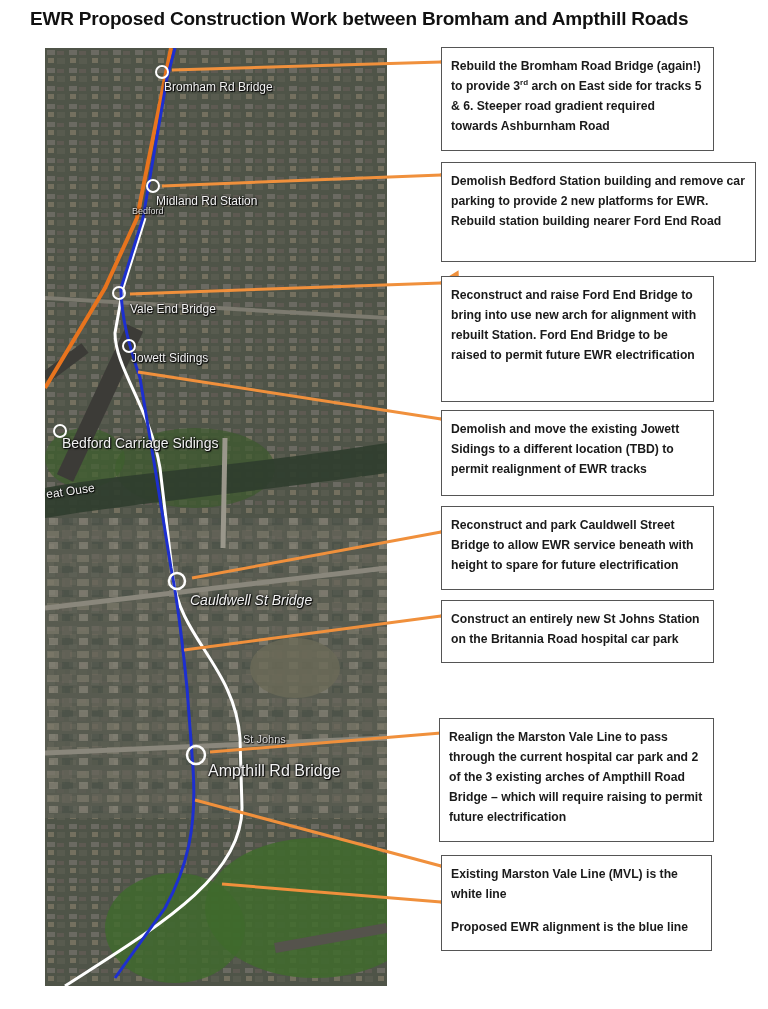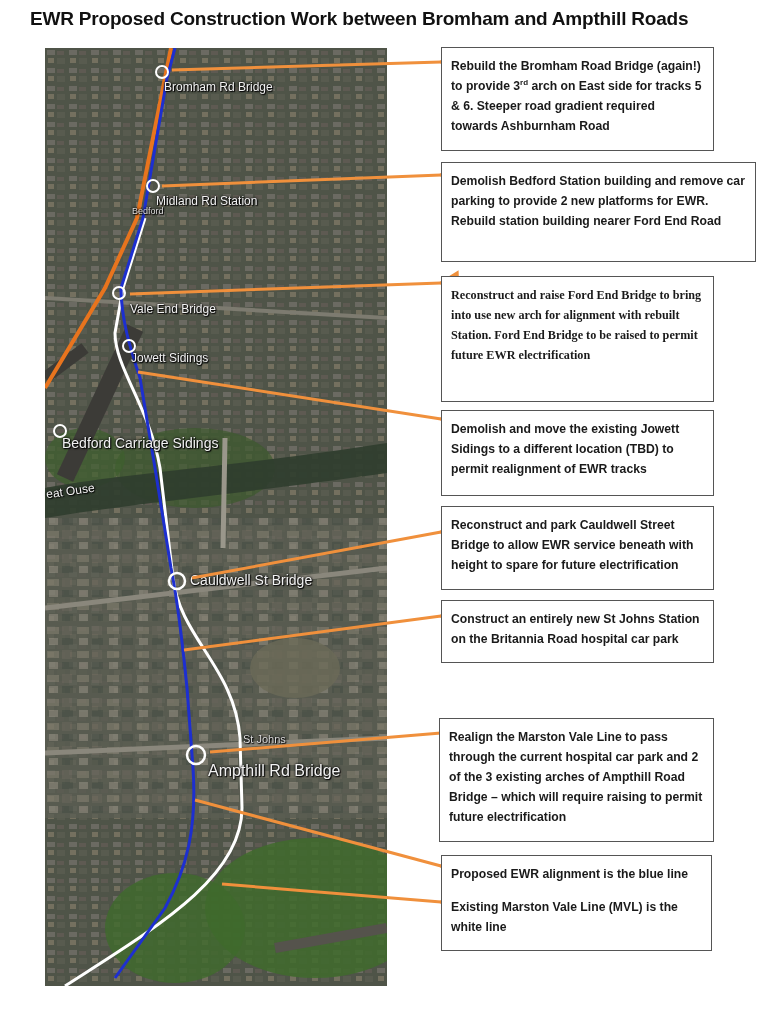--- a/index.html
+++ b/index.html
@@ -92,21 +92,21 @@
   </svg>
 </div>
 
 <div class="lbl small" style="left:164px;top:80px;">Bromham Rd Bridge</div>
 <div class="lbl small" style="left:156px;top:194px;">Midland Rd Station</div>
 <div class="lbl tiny" style="left:112px;top:206px;">Bedford</div>
 <div class="lbl small" style="left:130px;top:302px;">Vale End Bridge</div>
 <div class="lbl small" style="left:131px;top:351px;">Jowett Sidings</div>
 <div class="lbl med" style="left:62px;top:435px;">Bedford Carriage Sidings</div>
 <div class="lbl small" style="left:46px;top:484px;transform:rotate(-8deg);">eat Ouse</div>
-<div class="lbl med" style="left:190px;top:572px;">Cauldwell St Bridge</div>
+<div class="lbl med" style="left:190px;top:592px;font-style:italic;">Cauldwell St Bridge</div>
 <div class="lbl tiny" style="left:223px;top:733px;font-size:11px;">St Johns</div>
 <div class="lbl big" style="left:208px;top:762px;">Ampthill Rd Bridge</div>
 
 <svg class="overlay" width="768" height="1009">
   <defs>
     <marker id="ah" markerWidth="8" markerHeight="8" refX="1" refY="4" orient="auto-start-reverse">
       <path d="M0,4 L7,0 L7,8 Z" fill="#f0903c"></path>
     </marker>
   </defs>
   <g stroke="#f0903c" stroke-width="3" fill="none">
@@ -121,31 +121,31 @@
     <line x1="441" y1="902" x2="222" y2="884" marker-start="url(#ah)"></line>
   </g>
 </svg>
 
 <div class="box" style="left:441px;top:47px;width:273px;height:104px;">
   <p><span>Rebuild the Bromham Road Bridge (again!) to provide 3</span><span class="sup">rd</span><span> arch on East side for tracks 5 &amp; 6.  Steeper road gradient required towards Ashburnham Road</span></p>
 </div>
 <div class="box" style="left:441px;top:162px;width:315px;height:100px;">
   <p>Demolish Bedford Station building and remove car parking to provide 2 new platforms for EWR. Rebuild station building nearer Ford End Road</p>
 </div>
-<div class="box" style="left:441px;top:276px;width:273px;height:126px;font-family:Liberation Serif, serif;">
+<div class="box" style="left:441px;top:276px;width:273px;height:126px;">
   <p>Reconstruct and raise Ford End Bridge to bring into use new arch for alignment with rebuilt Station.  Ford End Bridge to be raised to permit future EWR electrification</p>
 </div>
 <div class="box" style="left:441px;top:410px;width:273px;height:86px;">
   <p>Demolish and move the existing Jowett Sidings to a different location (TBD) to permit realignment of EWR tracks</p>
 </div>
 <div class="box" style="left:441px;top:506px;width:273px;height:84px;">
   <p>Reconstruct and park Cauldwell Street Bridge to allow EWR service beneath with height to spare for future electrification</p>
 </div>
 <div class="box" style="left:441px;top:600px;width:273px;height:63px;">
   <p>Construct an entirely new St Johns Station on the Britannia Road hospital car park</p>
 </div>
 <div class="box" style="left:439px;top:718px;width:275px;height:124px;">
   <p>Realign the Marston Vale Line to pass through the current hospital car park and 2 of the 3 existing arches of Ampthill Road Bridge – which will require raising to permit future electrification</p>
 </div>
 <div class="box" style="left:441px;top:855px;width:271px;height:96px;">
+  <p>Existing Marston Vale Line (MVL) is the white line</p>
   <p>Proposed EWR alignment is the blue line</p>
-  <p>Existing Marston Vale Line (MVL) is the white line</p>
 </div>
 
 </body></html>

